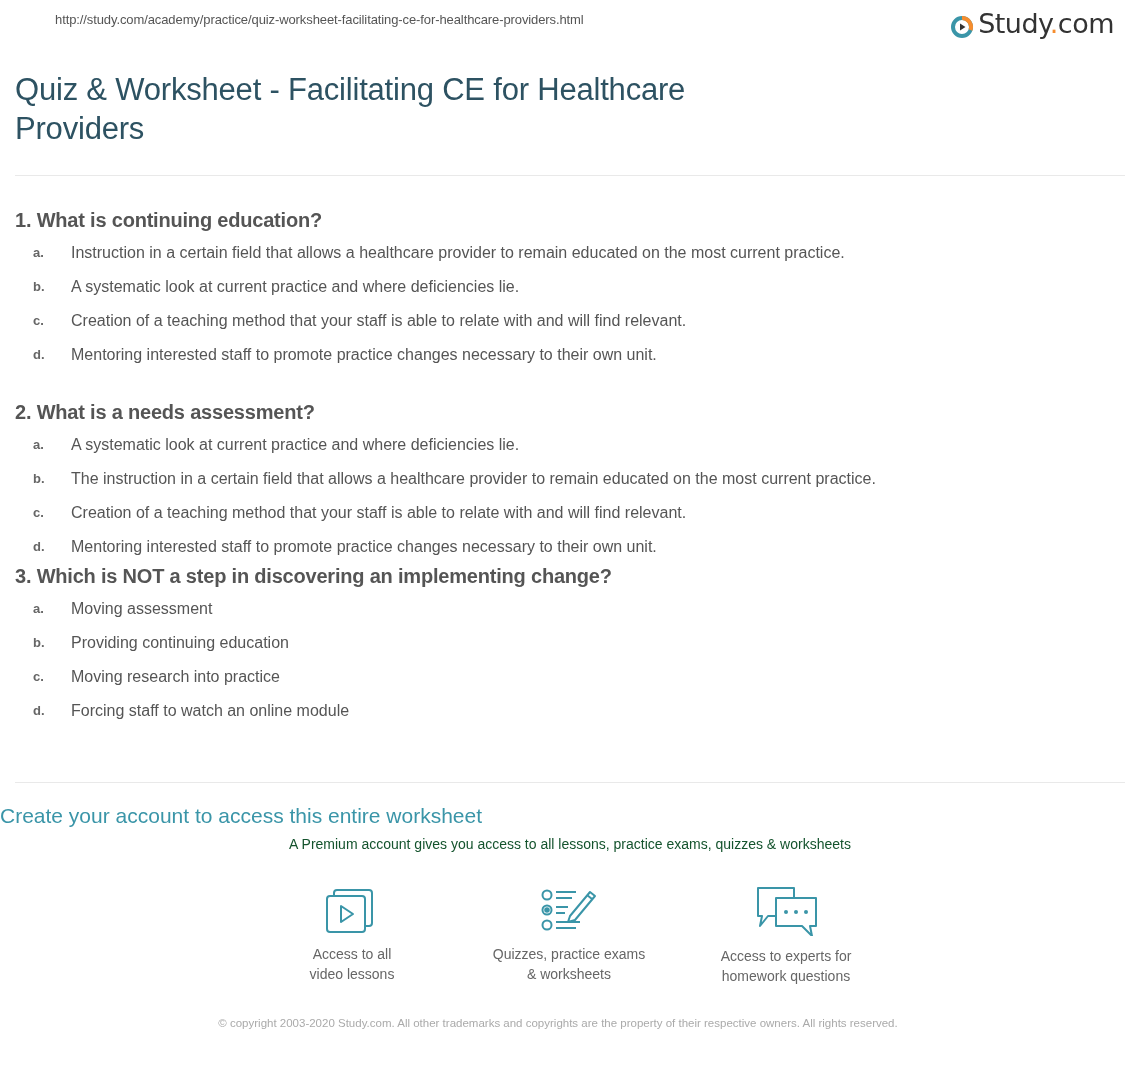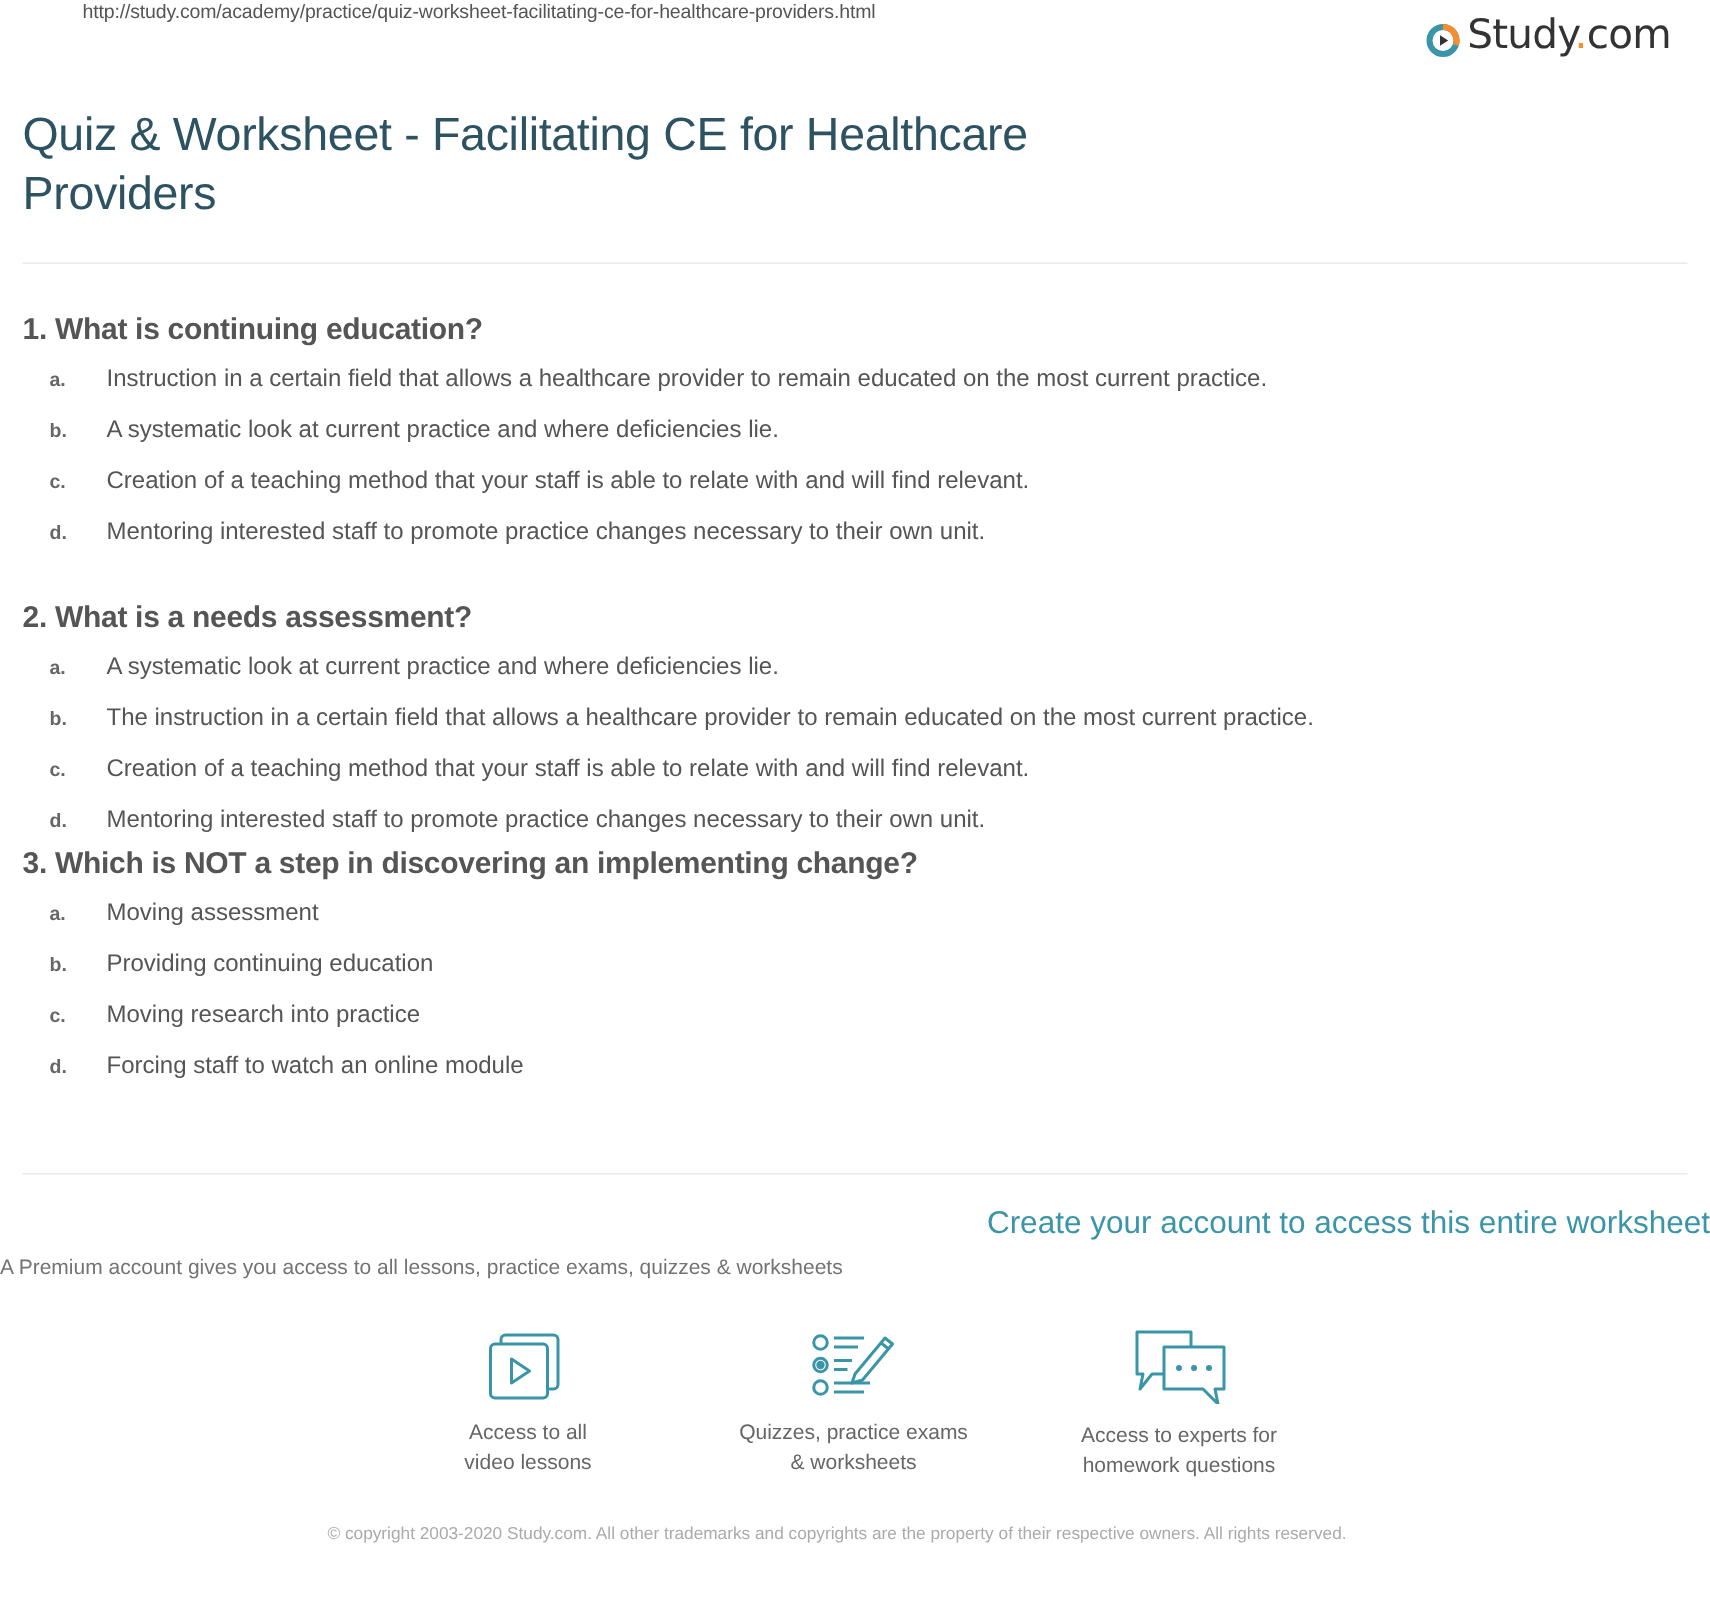--- a/index.html
+++ b/index.html
@@ -1,31 +1,31 @@
 <!DOCTYPE html>
 <html><head>
 <meta charset="utf-8">
 <style>
   * { box-sizing: border-box; margin: 0; padding: 0; }
   html, body { width: 1140px; height: 1079px; background: #ffffff; overflow: hidden; }
   body { font-family: "Liberation Sans", "DejaVu Sans", sans-serif; color: #555; position: relative; }
-  .url { position: absolute; left: 15px; top: 0; font-size: 13px; color: #555; letter-spacing: -0.1px; padding-left: 40px; }
+  .url { position: absolute; left: 15px; top: 12px; font-size: 13px; color: #555; letter-spacing: -0.1px; padding-left: 40px; }
   .logo { position: absolute; right: 26px; top: 8px; display: flex; align-items: flex-end; }
   .logo svg { display: block; }
   .logo-text { font-family: "DejaVu Sans", sans-serif; font-size: 27px; color: #333; margin-left: 4px; letter-spacing: -0.5px; }
   .logo-text .dot { color: #f68d2e; }
   .title { position: absolute; left: 15px; top: 70px; width: 760px; font-size: 31px; line-height: 39px; color: #2d5262; font-weight: normal; letter-spacing: -0.2px; }
   .sep { position: absolute; left: 15px; right: 15px; height: 1px; background: #e9e9e9; }
   .question { position: absolute; left: 15px; width: 1110px; }
   .q-title { font-size: 20px; color: #555; font-weight: bold; letter-spacing: -0.2px; height: 34px; line-height: 24px; }
   .answer { display: flex; height: 34px; align-items: flex-start; }
   .answer .letter { width: 56px; padding-left: 18px; font-size: 13px; color: #666; line-height: 22px; font-weight: bold; }
   .answer .text { font-size: 16px; color: #555; line-height: 22px; }
-  .promo-title { position: absolute; left: 0; right: 0; top: 804px; text-align: right; font-size: 21px; color: #3a95a8; font-weight: normal; }
-  .promo-sub { position: absolute; left: 0; right: 0; top: 836px; text-align: left; font-size: 14px; color: #737373; }
+  .promo-title { position: absolute; left: 0; right: 0; top: 804px; text-align: left; font-size: 21px; color: #3a95a8; font-weight: normal; }
+  .promo-sub { position: absolute; left: 0; right: 0; top: 836px; text-align: center; font-size: 14px; color: #14532d; }
   .features { position: absolute; top: 886px; left: 0; right: 0; }
   .feature { position: absolute; width: 200px; text-align: center; }
   .feature svg { display: block; margin: 0 auto; }
   .feature .label { font-size: 14px; color: #666; line-height: 20px; margin-top: 10px; }
   .copyright { position: absolute; left: 198px; width: 720px; top: 1015px; text-align: center; font-size: 11.5px; color: #aaa; line-height: 17px; }
 </style>
 </head>
 <body>
 
 <div class="url">http://study.com/academy/practice/quiz-worksheet-facilitating-ce-for-healthcare-providers.html</div>

